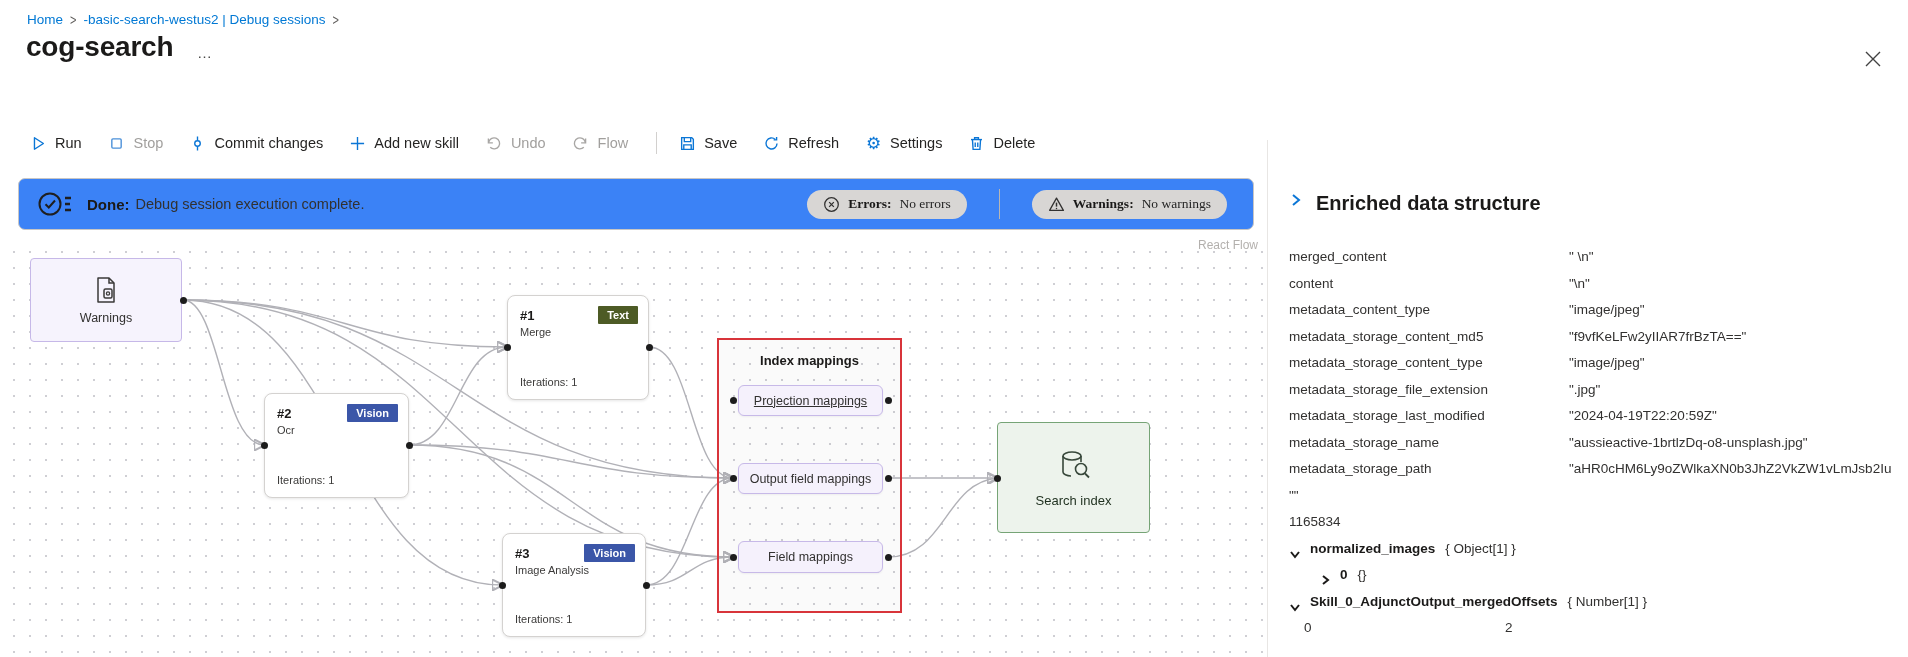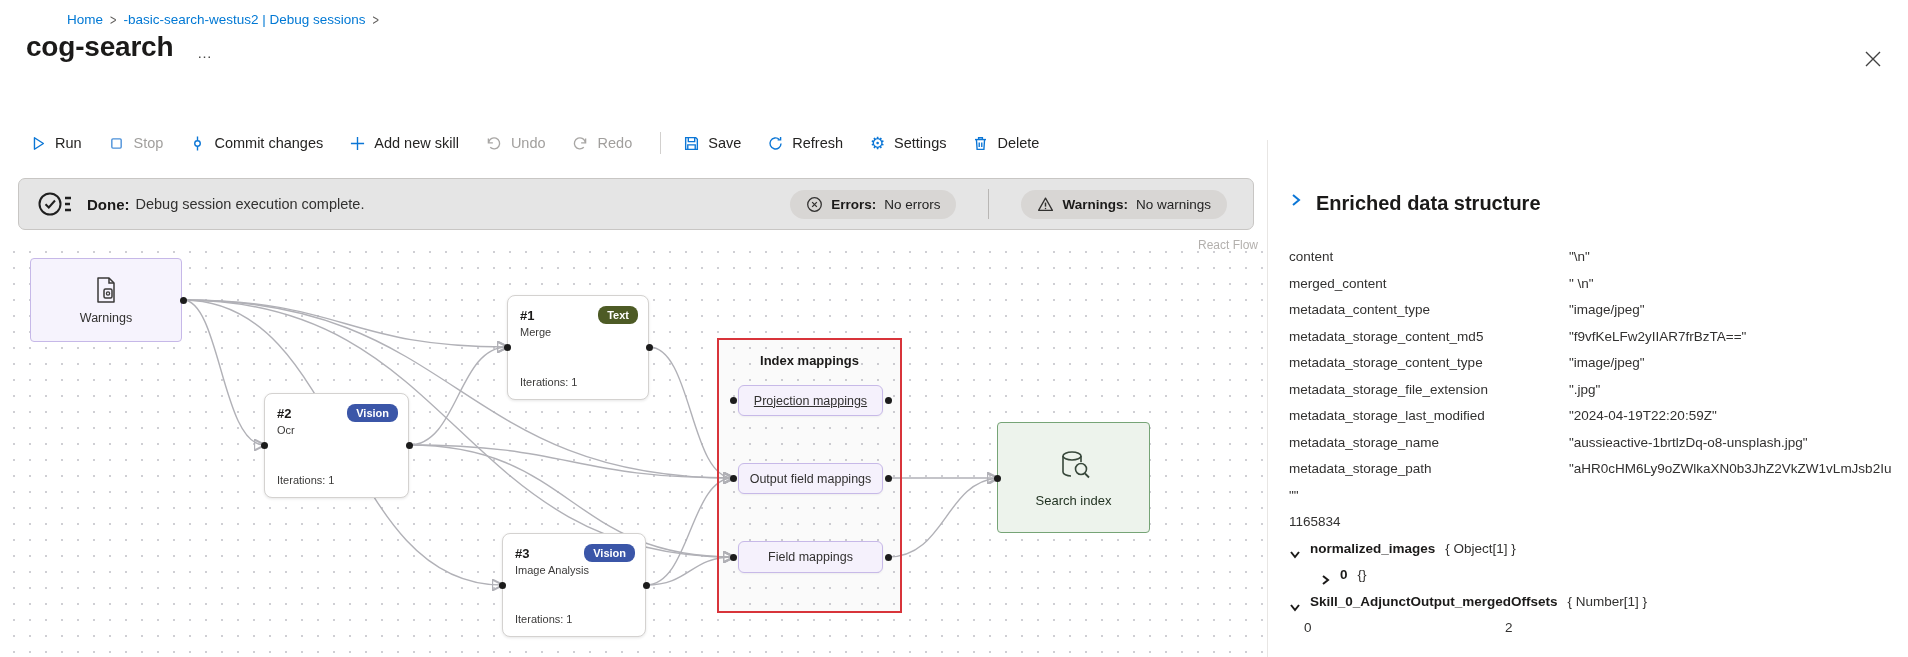--- a/index.html
+++ b/index.html
@@ -1,61 +1,61 @@
 <!DOCTYPE html>
 <html><head>
 <meta charset="utf-8">
 <style>
   html,body{margin:0;padding:0;background:#fff;}
   body{width:1908px;height:657px;overflow:hidden;font-family:"Liberation Sans",sans-serif;color:#242424;position:relative;}
   .page{position:absolute;inset:0;}
 
   
-  .breadcrumb{position:absolute;left:27px;top:12px;font-size:13.5px;display:flex;align-items:center;gap:7px;margin-left:40px;}
+  .breadcrumb{position:absolute;left:27px;top:12px;font-size:13.5px;display:flex;align-items:center;gap:7px;}
   .crumb{color:#0078d4;cursor:pointer;}
   .crumb-sep{color:#605e5c;font-size:11px;transform:scaleY(1.3);display:inline-block;}
   .page-title{position:absolute;left:26px;top:31px;font-size:28px;font-weight:700;color:#1b1a19;letter-spacing:-.2px;}
   .title-more{position:absolute;left:197px;top:44px;color:#494846;font-size:15px;letter-spacing:1px;cursor:pointer;}
   .close-btn{position:absolute;left:1862px;top:48px;width:22px;height:22px;cursor:pointer;}
   .close-btn svg{width:100%;height:100%;}
 
   
   .toolbar{position:absolute;left:30px;top:126px;height:34px;display:flex;align-items:center;}
   .tb-item{display:flex;align-items:center;gap:8px;margin-right:26px;cursor:pointer;font-size:14.5px;color:#252423;white-space:nowrap;}
   .tb-item .tb-ic{width:17px;height:17px;display:flex;align-items:center;justify-content:center;}
   .tb-item svg{width:17px;height:17px;stroke:#0b76d6;fill:none;stroke-width:1.3;}
   .tb-item.disabled{color:#a19f9d;cursor:default;gap:9px;}
   .tb-item.disabled svg{stroke:#a8a6a4;}
   .tb-gear{font-size:17px;color:#0b76d6;line-height:1;}
   .tb-sep{width:1px;height:22px;background:#d2d0ce;margin:0 22px 0 2px;}
 
   
-  .statusbar{position:absolute;left:18px;top:178px;width:1236px;height:52px;background:#e5e5e5;border:1px solid #c8c6c4;border-radius:7px;display:flex;align-items:center;padding:0 26px 0 18px;box-sizing:border-box;}
+  .statusbar{position:absolute;left:18px;top:178px;width:1236px;height:52px;background:#3b82f6;border:1px solid #c8c6c4;border-radius:7px;display:flex;align-items:center;padding:0 26px 0 18px;box-sizing:border-box;}
   .status-ic{width:38px;height:28px;flex:0 0 auto;}
   .status-done{font-weight:700;font-size:15px;margin-left:12px;color:#1b1a19;}
   .status-msg{font-size:14.5px;margin-left:6px;color:#323130;}
   .pillgroup{margin-left:auto;display:flex;align-items:center;}
-  .pill{display:flex;align-items:center;gap:8px;background:#d8d6d4;border-radius:16px;padding:6px 16px;font-size:13.5px;cursor:pointer;}
+  .pill{display:flex;align-items:center;gap:8px;background:#d8d6d4;border-radius:16px;padding:6px 16px;font-size:13.5px;cursor:pointer;font-family:Liberation Serif, serif;}
   .pill b{font-weight:700;color:#1b1a19;}
   .pill svg{width:17px;height:17px;stroke:#323130;fill:none;stroke-width:1.2;}
   .pill-sep{width:1px;height:30px;background:#b8b6b4;margin:0 32px;}
 
   
   .canvas{position:absolute;left:0;top:238px;width:1266px;height:419px;background-image:radial-gradient(circle,#cfcfd4 1px,transparent 1.2px);background-size:16px 16px;background-position:6px 6px;}
   .rf-attr{position:absolute;top:0px;right:8px;font-size:12px;color:#b3b0ad;cursor:pointer;}
   .edges{position:absolute;inset:0;pointer-events:none;}
   .edges path{fill:none;stroke:#b1b1b7;stroke-width:1.4;}
   .node{position:absolute;box-sizing:border-box;}
   .node-document{background:#f6f3fd;border:1px solid #c6b8e8;border-radius:4px;display:flex;flex-direction:column;align-items:center;justify-content:center;gap:7px;cursor:pointer;}
   .node-document .nlabel{font-size:12.5px;color:#323130;}
   .skill-card{background:#fff;border:1px solid #d4d2d0;border-radius:8px;box-shadow:0 1px 3px rgba(0,0,0,.10);padding:12px 12px;cursor:pointer;}
   .skill-id{font-size:13px;font-weight:700;color:#1b1a19;}
   .skill-name{font-size:11px;color:#3b3a39;margin-top:3px;}
   .skill-iter{position:absolute;left:12px;bottom:11px;font-size:11px;color:#3b3a39;}
-  .badge{position:absolute;top:10px;right:10px;color:#fff;font-size:11px;font-weight:700;padding:3px 9px;border-radius:8px;}
+  .badge{position:absolute;top:10px;right:10px;color:#fff;font-size:11px;font-weight:700;padding:3px 9px;border-radius:1px;}
   .badge-text{background:#4d5b25;}
   .badge-vision{background:#3b56a8;}
   .group-box{border:2px solid #d8343a;background:rgba(120,120,120,0.04);cursor:pointer;}
   .group-title{text-align:center;padding-top:13px;font-size:13px;font-weight:700;color:#1b1a19;}
   .map-node{background:#f5f1fc;border:1px solid #c7b9e8;border-radius:6px;display:flex;align-items:center;justify-content:center;font-size:12.5px;color:#323130;cursor:pointer;box-shadow:0 1px 2px rgba(0,0,0,.05);}
   .node-search{background:#edf3ec;border:1px solid #76a476;border-radius:4px;display:flex;flex-direction:column;align-items:center;justify-content:center;gap:9px;cursor:pointer;}
   .node-search .nlabel{font-size:13px;color:#1f301f;}
   .handle{position:absolute;width:7px;height:7px;background:#1c1c1c;border-radius:50%;cursor:crosshair;}
 
   
@@ -139,21 +139,21 @@
         </span>
       <span>Undo</span>
     </div>
     <div class="tb-item disabled">
       <span class="tb-ic">
           <svg viewBox="0 0 16 16">
             <path d="M12.8 3.2 V7.4 H8.6"></path>
             <path d="M12.6 7.2 a5.2 5.2 0 1 0-1.5 4.4"></path>
           </svg>
         </span>
-      <span>Redo</span>
+      <span>Flow</span>
     </div>
     <div class="tb-sep"></div>
     <div class="tb-item">
       <span class="tb-ic">
           <svg viewBox="0 0 16 16">
             <path d="M2.5 2.5 h9.5 l1.5 1.5 v9.5 h-11 z"></path>
             <path d="M5 2.7 V6.2 H11 V2.7"></path>
             <path d="M4.5 13.3 V9.3 H11.5 V13.3"></path>
           </svg>
         </span>
@@ -312,26 +312,26 @@
 
   <div class="rpanel">
     <div class="rp-head">
       <span class="rp-chev"><svg viewBox="0 0 14 14">
             <path d="M4 2 L10 7 L4 12"></path>
           </svg></span>
       <span class="rp-title">Enriched data structure</span>
     </div>
     <div class="rp-rows">
       <div class="rp-row">
+          <span class="rp-key">merged_content</span>
+          <span class="rp-val">" \n"</span>
+        </div>
+      <div class="rp-row">
           <span class="rp-key">content</span>
           <span class="rp-val">"\n"</span>
-        </div>
-      <div class="rp-row">
-          <span class="rp-key">merged_content</span>
-          <span class="rp-val">" \n"</span>
         </div>
       <div class="rp-row">
           <span class="rp-key">metadata_content_type</span>
           <span class="rp-val">"image/jpeg"</span>
         </div>
       <div class="rp-row">
           <span class="rp-key">metadata_storage_content_md5</span>
           <span class="rp-val">"f9vfKeLFw2yIIAR7frBzTA=="</span>
         </div>
       <div class="rp-row">

